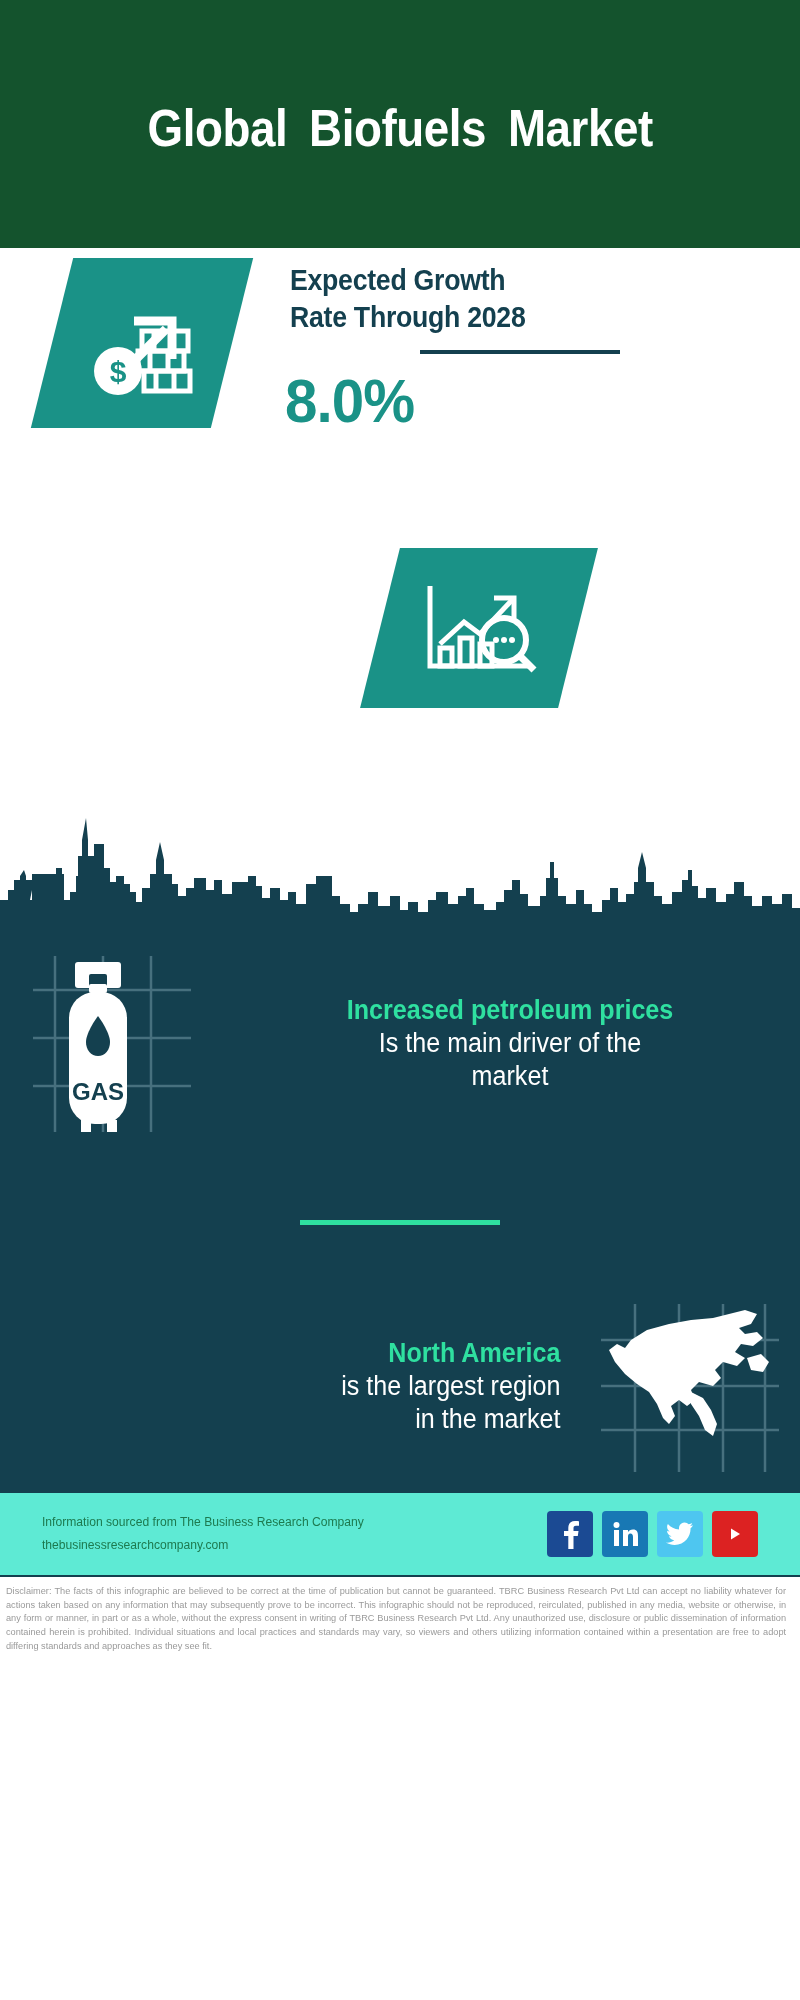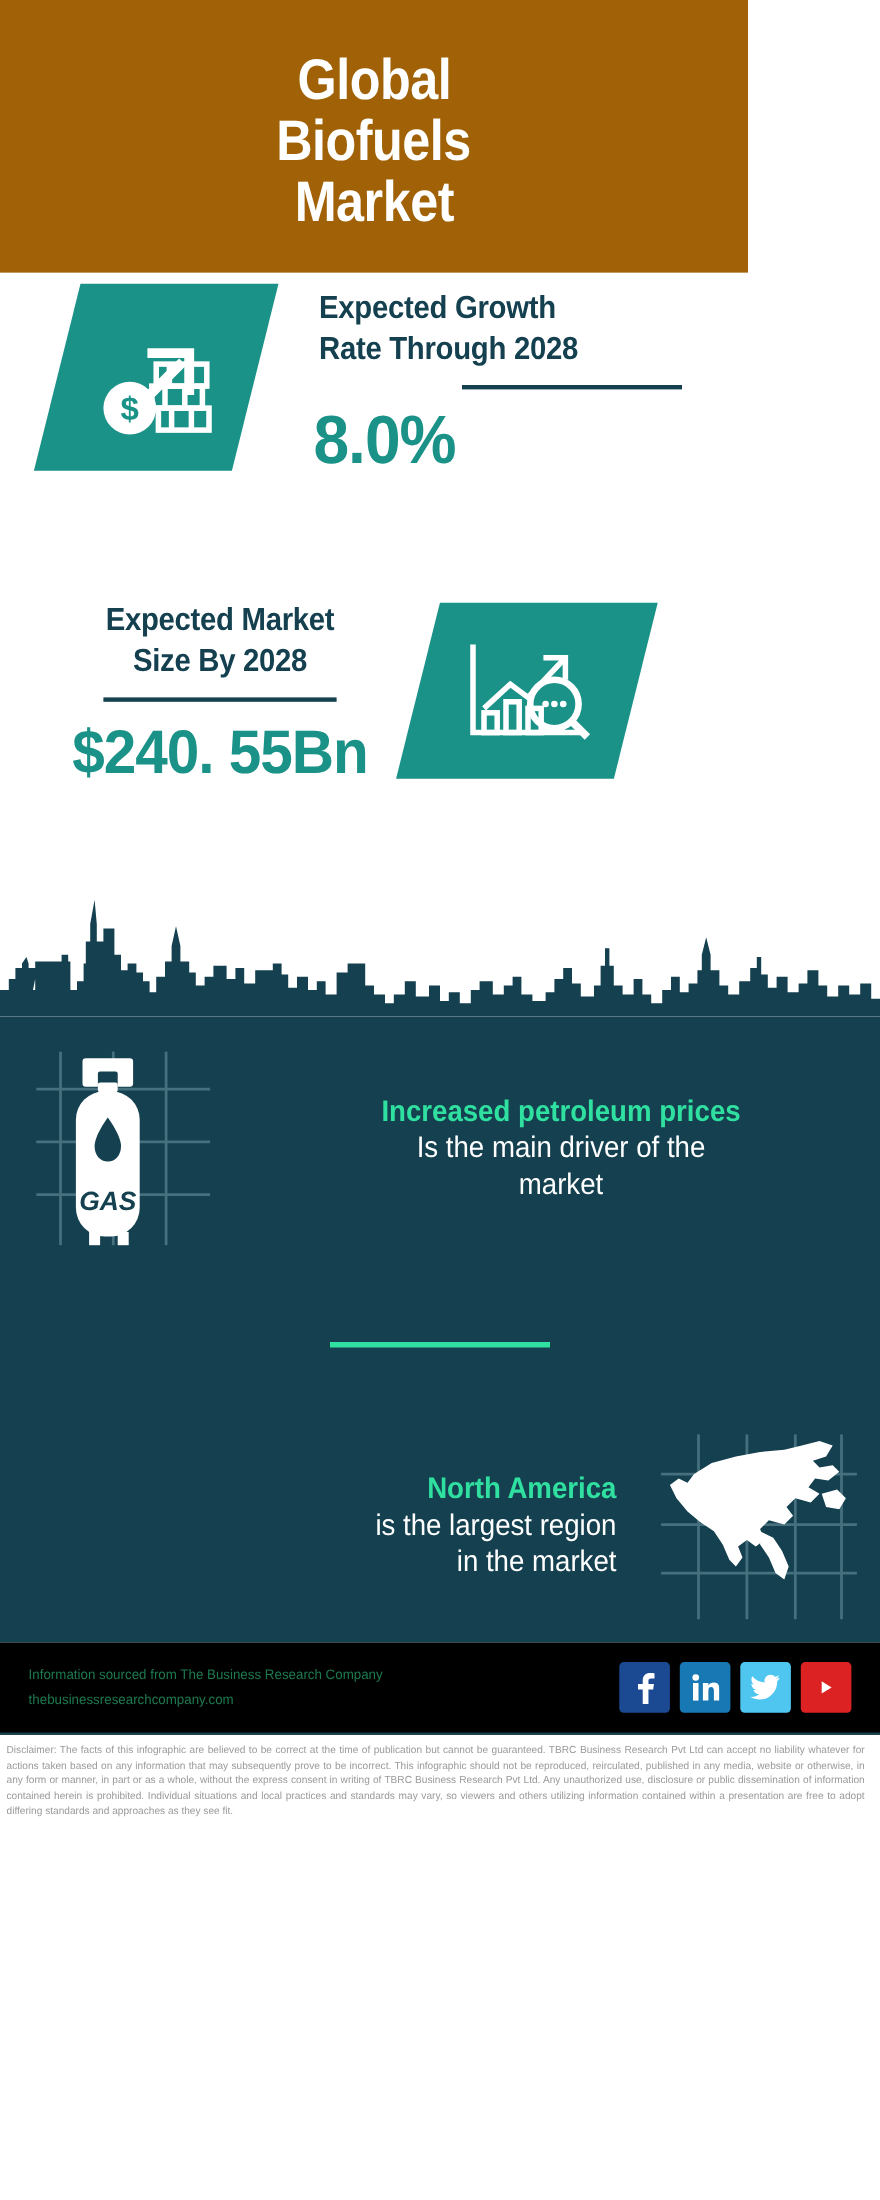--- a/index.html
+++ b/index.html
@@ -7,25 +7,25 @@
   body {
     font-family:"Liberation Sans", sans-serif;
     background:#ffffff;
     width:800px; height:2000px;
     position:relative;
     overflow:hidden;
   }
 
   
   .header {
-    background:#a16207;
+    background:#14532d;
     height:248px;
-    width:680px;
+    width:800px;
     display:flex;
-    flex-direction:column;
+    flex-direction:row;
     align-items:center;
     justify-content:center;
     padding-top:10px;
   }
   .header-line {
     color:#ffffff;
     font-size:52px;
     font-weight:bold;
     line-height:1.06;
     letter-spacing:-0.5px;
@@ -74,41 +74,41 @@
   .skyline { display:block; width:800px; height:140px; margin-top:-4px; }
 
   
   .dark {
     background:#14404f; width:800px; position:relative; padding-bottom:6px;
   }
   .row { display:flex; align-items:center; position:relative; }
 
   .driver-row { height:230px; padding-top:10px; }
   .gasbox { width:220px; display:flex; align-items:center; justify-content:center;
-            position:relative; height:180px;font-style:italic; }
+            position:relative; height:180px; }
   .driver-text { flex:1; text-align:center; }
   .accent-head {
     color:#2fe0a0; font-size:27px; font-weight:bold; line-height:1.22;
     transform:scaleX(0.93);
   }
   .white-sub {
     color:#ffffff; font-size:27px; line-height:1.25; transform:scaleX(0.93);
   }
 
   .mid-rule { width:200px; height:5px; background:#2fe0a0; margin:66px auto 62px; }
 
   .region-row { height:200px; }
   .region-text { flex:1; text-align:right; padding-left:20px; }
   .mapbox { width:220px; display:flex; align-items:center; justify-content:center;
             height:190px; }
 
   
   .footer {
-    background:#000000; width:800px; height:84px;
-    display:flex; align-items:center; padding:0 26px;
+    background:#5eead4; width:800px; height:84px;
+    display:flex; align-items:center; padding:0 42px;
     border-bottom:2px solid #14404f;
   }
   .src { flex:1; }
   .src div {
     color:#1d7a4f; font-size:12.5px; line-height:1.85; transform:scaleX(0.97);
     transform-origin:left center;
   }
   .socials { display:flex; gap:9px; align-items:center; }
   .sicon { width:46px; height:46px; border-radius:4px;
            display:flex; align-items:center; justify-content:center; }
@@ -184,26 +184,20 @@
             <circle cx="88" cy="66" r="22" stroke-width="6"></circle>
             <path d="M104 82 L118 96" stroke-width="7"></path>
           </g>
           <g fill="#fff">
             <circle cx="80" cy="66" r="3"></circle>
               <circle cx="88" cy="66" r="3"></circle>
               <circle cx="96" cy="66" r="3"></circle>
           </g>
         </svg>
       </div>
-    </div>
-    <div class="b2-text">
-      <div class="label-dark">Expected Market</div>
-      <div class="label-dark">Size By 2028</div>
-      <div class="rule-dark wide"></div>
-      <div class="value-teal2">$240. 55Bn</div>
     </div>
   </div>
 </div>
 
 <svg class="skyline" viewBox="0 0 800 140" preserveAspectRatio="none">
   <path fill="#14404f" d="M0 140 L0 116 L8 116 L8 106 L14 106 L14 96 L20 96 L20 92 L24 86 L26 92 L26 96 L32 96 L32 106 L30 116 L32 116 L32 90 L56 90 L56 84 L62 84 L62 90 L64 90 L64 116 L70 116 L70 108 L76 108 L76 92 L78 92 L78 72 L82 72 L82 56 L86 34 L88 56 L88 72 L94 72 L94 60 L104 60 L104 84 L110 84 L110 98 L116 98 L116 92 L124 92 L124 100 L130 100 L130 108 L136 108 L136 118 L142 118 L142 104 L150 104 L150 90 L156 90 L156 76 L160 58 L164 76 L164 90 L172 90 L172 100 L178 100 L178 112 L186 112 L186 104 L194 104 L194 94 L206 94 L206 106 L214 106 L214 96 L222 96 L222 110 L232 110 L232 98 L248 98 L248 92 L256 92 L256 102 L262 102 L262 114 L270 114 L270 104 L280 104 L280 116 L288 116 L288 108 L296 108 L296 120 L306 120 L306 100 L316 100 L316 92 L332 92 L332 112 L340 112 L340 120 L350 120 L350 128 L358 128 L358 120 L368 120 L368 108 L378 108 L378 122 L390 122 L390 112 L400 112 L400 126 L408 126 L408 118 L418 118 L418 128 L428 128 L428 116 L436 116 L436 108 L448 108 L448 120 L458 120 L458 112 L466 112 L466 104 L474 104 L474 120 L484 120 L484 126 L496 126 L496 118 L504 118 L504 106 L512 106 L512 96 L520 96 L520 110 L528 110 L528 122 L540 122 L540 112 L546 112 L546 94 L550 94 L550 78 L554 78 L554 94 L558 94 L558 112 L566 112 L566 120 L576 120 L576 106 L584 106 L584 120 L592 120 L592 128 L602 128 L602 116 L610 116 L610 104 L618 104 L618 118 L626 118 L626 110 L634 110 L634 98 L638 98 L638 84 L642 68 L646 84 L646 98 L654 98 L654 112 L662 112 L662 120 L672 120 L672 108 L682 108 L682 96 L688 96 L688 86 L692 86 L692 102 L698 102 L698 114 L706 114 L706 104 L716 104 L716 118 L726 118 L726 110 L734 110 L734 98 L744 98 L744 112 L752 112 L752 122 L762 122 L762 112 L772 112 L772 120 L782 120 L782 110 L792 110 L792 124 L800 124 L800 140 Z"></path>
 </svg>
 
 <div class="dark">
 

